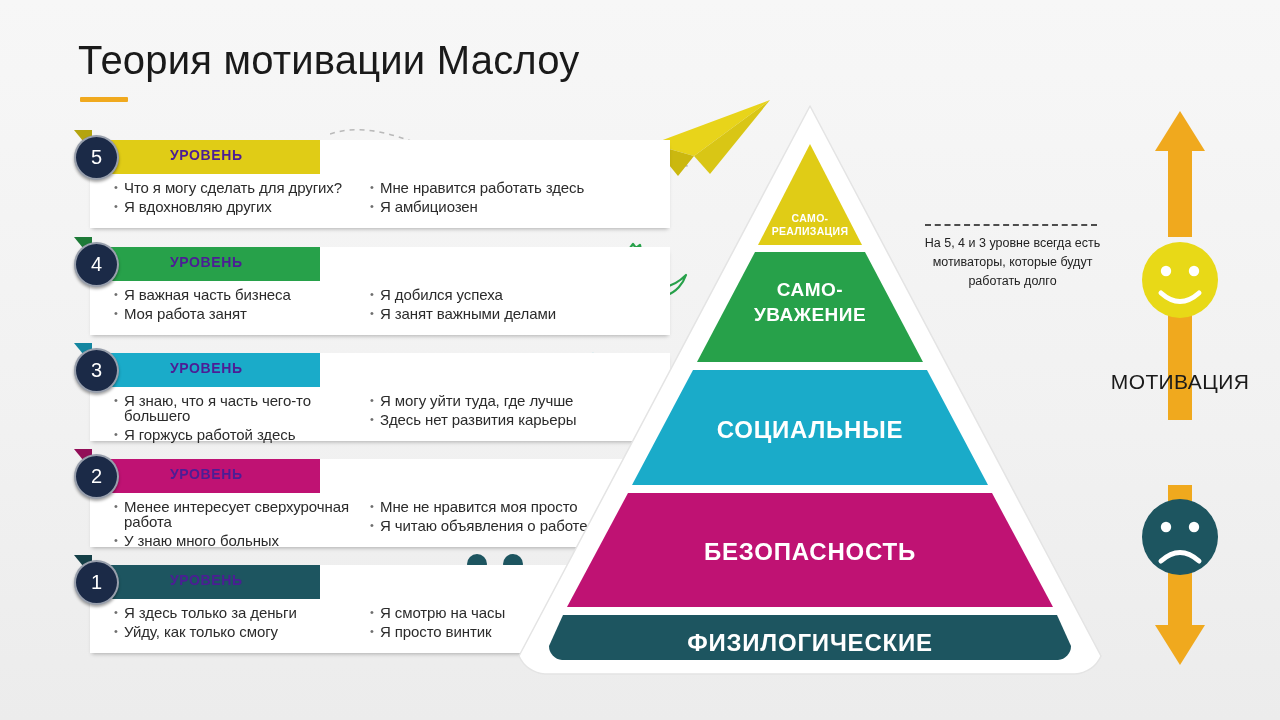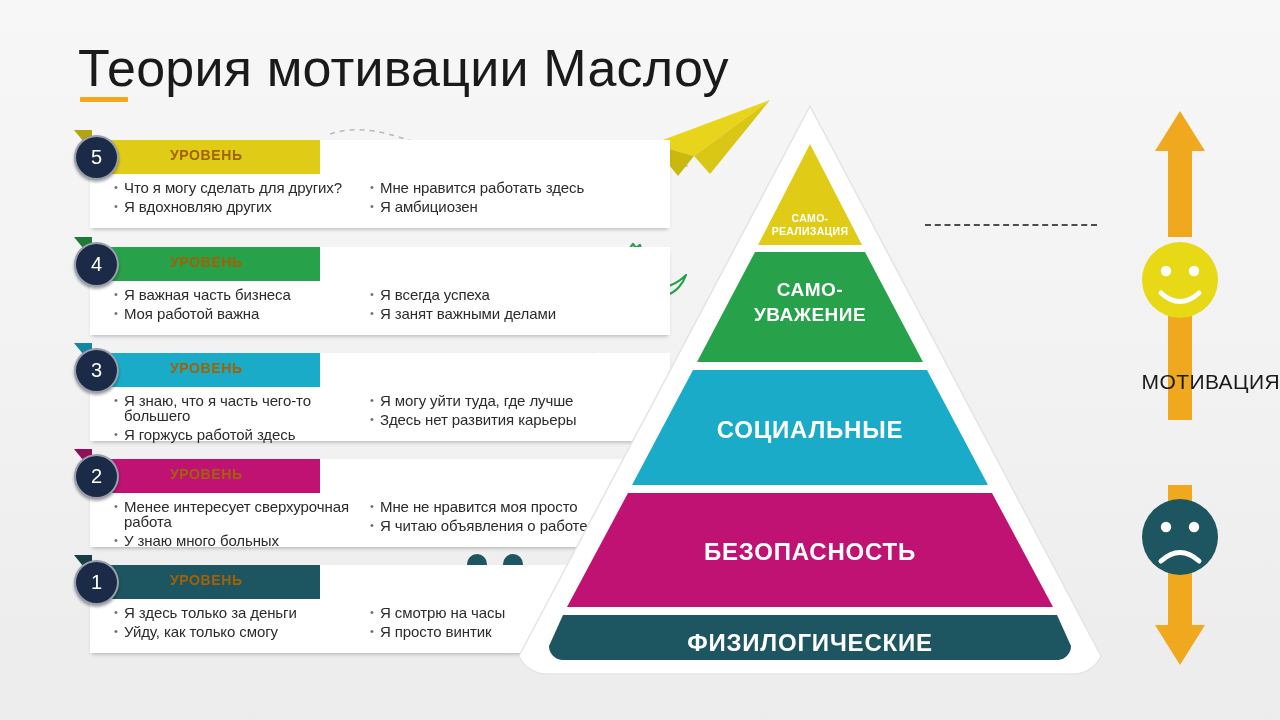--- a/index.html
+++ b/index.html
@@ -6,33 +6,33 @@
   body{
     width:1280px;height:720px;overflow:hidden;
     background:#f2f2f2;
     font-family:"Liberation Sans","DejaVu Sans",sans-serif;
     position:relative;
   }
   #stage{position:absolute;left:0;top:0;width:1280px;height:720px;
     background:linear-gradient(180deg,#f7f7f7 0%,#f1f1f1 60%,#ececec 100%);}
 
   
-  #title{position:absolute;left:78px;top:38px;font-size:52px;color:#1a1a1a;
+  #title{position:absolute;left:78px;top:38px;font-size:40px;color:#1a1a1a;
     letter-spacing:.2px;white-space:nowrap;font-weight:400;}
   #title-rule{position:absolute;left:80px;top:97px;width:48px;height:5px;
     background:#f0a91e;border-radius:1px;}
 
   
   .card{position:absolute;left:90px;width:580px;height:88px;
     background:#ffffff;box-shadow:0 3px 4px -2px rgba(0,0,0,.28);}
   .ribbon{position:absolute;left:-16px;top:0px;height:34px;width:246px;}
   .ribbon .body{position:absolute;left:16px;top:0;height:34px;width:230px;}
   .ribbon .foldtri{position:absolute;left:0px;top:-10px;width:18px;height:22px;
     clip-path:polygon(0 0, 100% 0, 100% 100%);}
-  .ribbon-label{position:absolute;left:96px;top:7px;font-size:14px;color:#a16207;
+  .ribbon-label{position:absolute;left:96px;top:7px;font-size:14px;color:#4c1d95;
     font-weight:600;letter-spacing:.6px;}
   .badge{position:absolute;left:0px;top:-5px;width:45px;height:45px;border-radius:50%;
     background:#1b2a47;color:#fff;font-size:20px;display:flex;align-items:center;
     justify-content:center;box-shadow:0 2px 3px rgba(0,0,0,.35);
     border:2px solid rgba(255,255,255,.55);box-sizing:border-box;}
 
   .bullets{position:absolute;top:40px;left:24px;width:556px;
     display:flex;}
   .bcol{width:248px;}
   .bcol.second{width:290px;margin-left:8px;}
@@ -54,21 +54,21 @@
   #pyramid{position:absolute;left:505px;top:100px;width:610px;height:580px;}
 
   
   #rnote-dash{position:absolute;left:925px;top:224px;width:172px;height:0;
     border-top:2px dashed #4d4d4d;}
   #rnote{position:absolute;left:910px;top:234px;width:205px;font-size:12.5px;
     color:#222;line-height:19px;text-align:center;}
 
   
   #motivcol{position:absolute;left:1095px;top:105px;width:170px;height:570px;}
-  #motivlabel{position:absolute;left:1080px;top:370px;width:200px;text-align:right;
+  #motivlabel{position:absolute;left:1080px;top:370px;width:200px;text-align:center;
     font-size:21px;color:#1a1a1a;letter-spacing:.4px;}
 </style>
 </head>
 <body>
 
 <div id="stage">
 
   <div id="title">Теория мотивации Маслоу</div>
   <div id="title-rule"></div>
 
@@ -173,27 +173,27 @@
           <div class="badge">4</div>
         </div>
         <div class="bullets">
           <div class="bcol">
             <div class="bitem">
               <span class="bdot">•</span>
               <span class="btxt">Я важная часть бизнеса</span>
             </div>
             <div class="bitem">
               <span class="bdot">•</span>
-              <span class="btxt">Моя работой важна</span>
-            </div>
-          </div>
-          <div class="bcol second">
-            <div class="bitem">
-              <span class="bdot">•</span>
-              <span class="btxt">Я всегда успеха</span>
+              <span class="btxt">Моя работа занят</span>
+            </div>
+          </div>
+          <div class="bcol second">
+            <div class="bitem">
+              <span class="bdot">•</span>
+              <span class="btxt">Я добился успеха</span>
             </div>
             <div class="bitem">
               <span class="bdot">•</span>
               <span class="btxt">Я занят важными делами</span>
             </div>
           </div>
         </div>
       </div>
       <div class="card" style="top: 353px;">
         <div class="ribbon">
@@ -307,20 +307,21 @@
       <text id="plab0b" x="305" y="135" font-size="10.5" letter-spacing=".3">РЕАЛИЗАЦИЯ</text>
       <text id="plab1" x="305" y="196" font-size="19" letter-spacing=".5">САМО-</text>
       <text id="plab1b" x="305" y="221" font-size="19" letter-spacing=".5">УВАЖЕНИЕ</text>
       <text id="plab2" x="305" y="338" font-size="24" letter-spacing=".8">СОЦИАЛЬНЫЕ</text>
       <text id="plab3" x="305" y="460" font-size="24" letter-spacing=".8">БЕЗОПАСНОСТЬ</text>
       <text id="plab4" x="305" y="551" font-size="24" letter-spacing=".8">ФИЗИЛОГИЧЕСКИЕ</text>
     </g>
   </svg>
 
   <div id="rnote-dash"></div>
+  <div id="rnote">На 5, 4 и 3 уровне всегда есть мотиваторы, которые будут работать долго</div>
 
   <svg id="motivcol" viewBox="0 0 170 570">
     <g fill="#f0a91e">
       <polygon points="85,6 110,46 97,46 97,92 73,92 73,46 60,46"></polygon>
       <rect x="73" y="92" width="24" height="40"></rect>
       <rect x="73" y="205" width="24" height="110"></rect>
       <rect x="73" y="380" width="24" height="110"></rect>
       <polygon points="85,560 110,520 97,520 97,470 73,470 73,520 60,520"></polygon>
     </g>
     <g>

